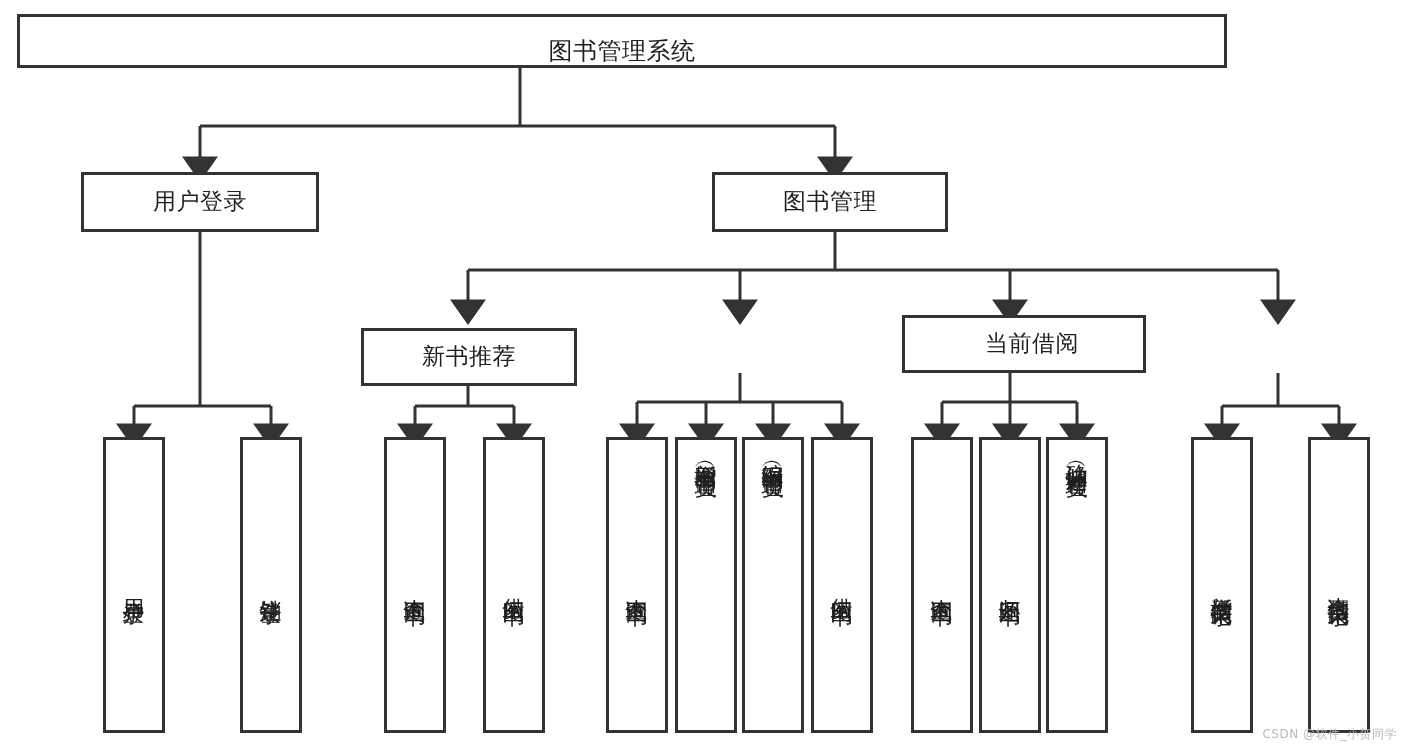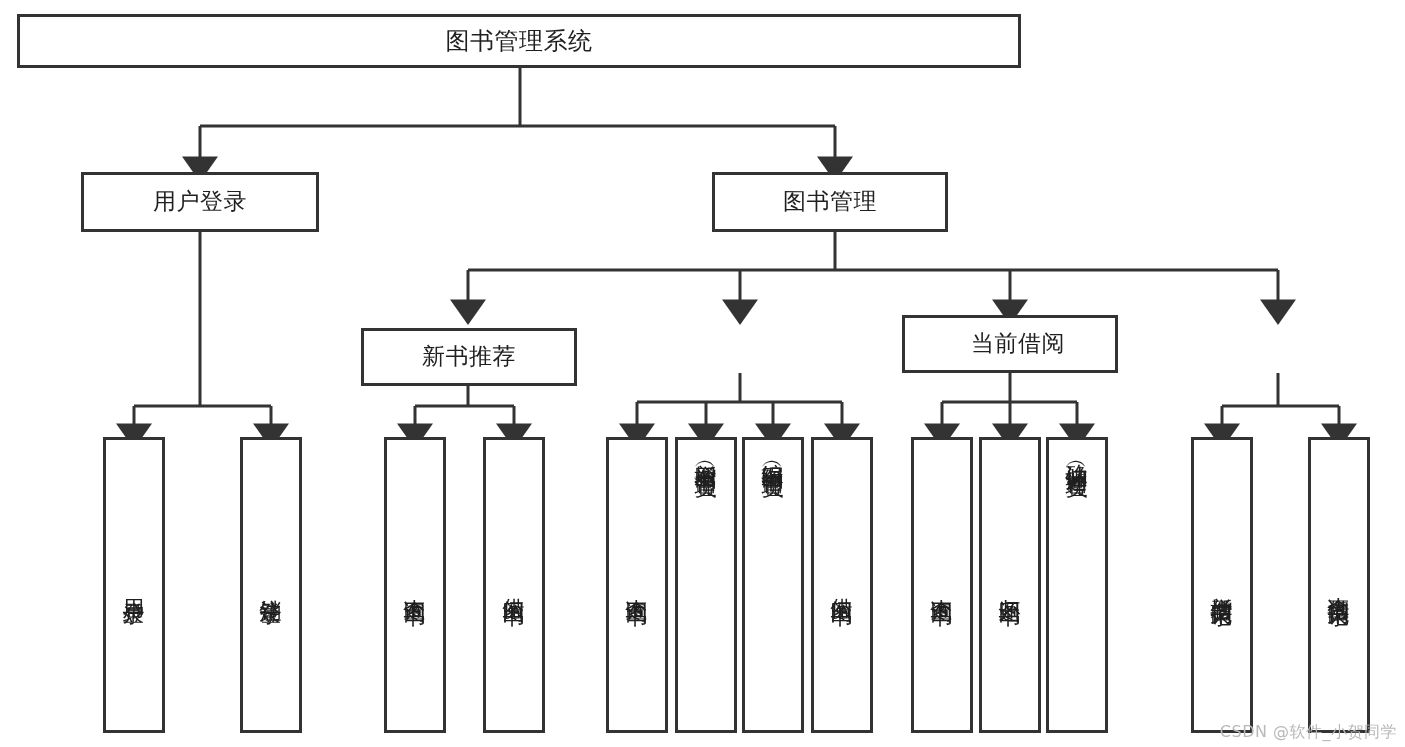--- a/index.html
+++ b/index.html
@@ -62,21 +62,21 @@
   }
   .node.v.mid{
     align-items:center;
     padding-top:0;
   }
   
   #watermark{
     position:absolute;
     right:8px;
     bottom:4px;
-    font-size:16px;
+    font-size:12px;
     color:#b9b9b9;
     font-family:"DejaVu Sans","Liberation Sans",sans-serif;
     letter-spacing:0.5px;
     white-space:nowrap;
     user-select:none;
   }
 </style>
 </head>
 <body>
 
@@ -128,38 +128,38 @@
       <path d="M1077,402 L1077,427" marker-end="url(#arrow)"></path>
 
       <path d="M1278,373 L1278,406"></path>
       <path d="M1222,406 L1339,406"></path>
       <path d="M1222,406 L1222,427" marker-end="url(#arrow)"></path>
       <path d="M1339,406 L1339,427" marker-end="url(#arrow)"></path>
 
     </g>
   </svg>
 
-  <div class="node h root" style="left:17px;top:14px;width:1004px;height:54px;">
+  <div class="node h root" style="left:17px;top:14px;width:1210px;height:54px;align-items:flex-end;">
     <span class="label">图书管理系统</span>
   </div>
 
   <div class="node h" style="left:81px;top:172px;width:238px;height:60px;">
     <span class="label">用户登录</span>
   </div>
 
   <div class="node h" style="left:712px;top:172px;width:236px;height:60px;">
     <span class="label">图书管理</span>
   </div>
 
   <div class="node h" style="left:361px;top:328px;width:216px;height:58px;">
     <span class="label">新书推荐</span>
   </div>
 
 
-  <div class="node h" style="left:902px;top:315px;width:216px;height:58px;padding-left:16px;">
+  <div class="node h" style="left:902px;top:315px;width:244px;height:58px;padding-left:16px;">
     <span class="label">当前借阅</span>
   </div>
 
 
   <div class="node v mid" style="left:103px;top:437px;width:62px;height:296px;">
     <span class="label">用户登录</span>
   </div>
 
   <div class="node v mid" style="left:240px;top:437px;width:62px;height:296px;">
     <span class="label">注销登录</span>

